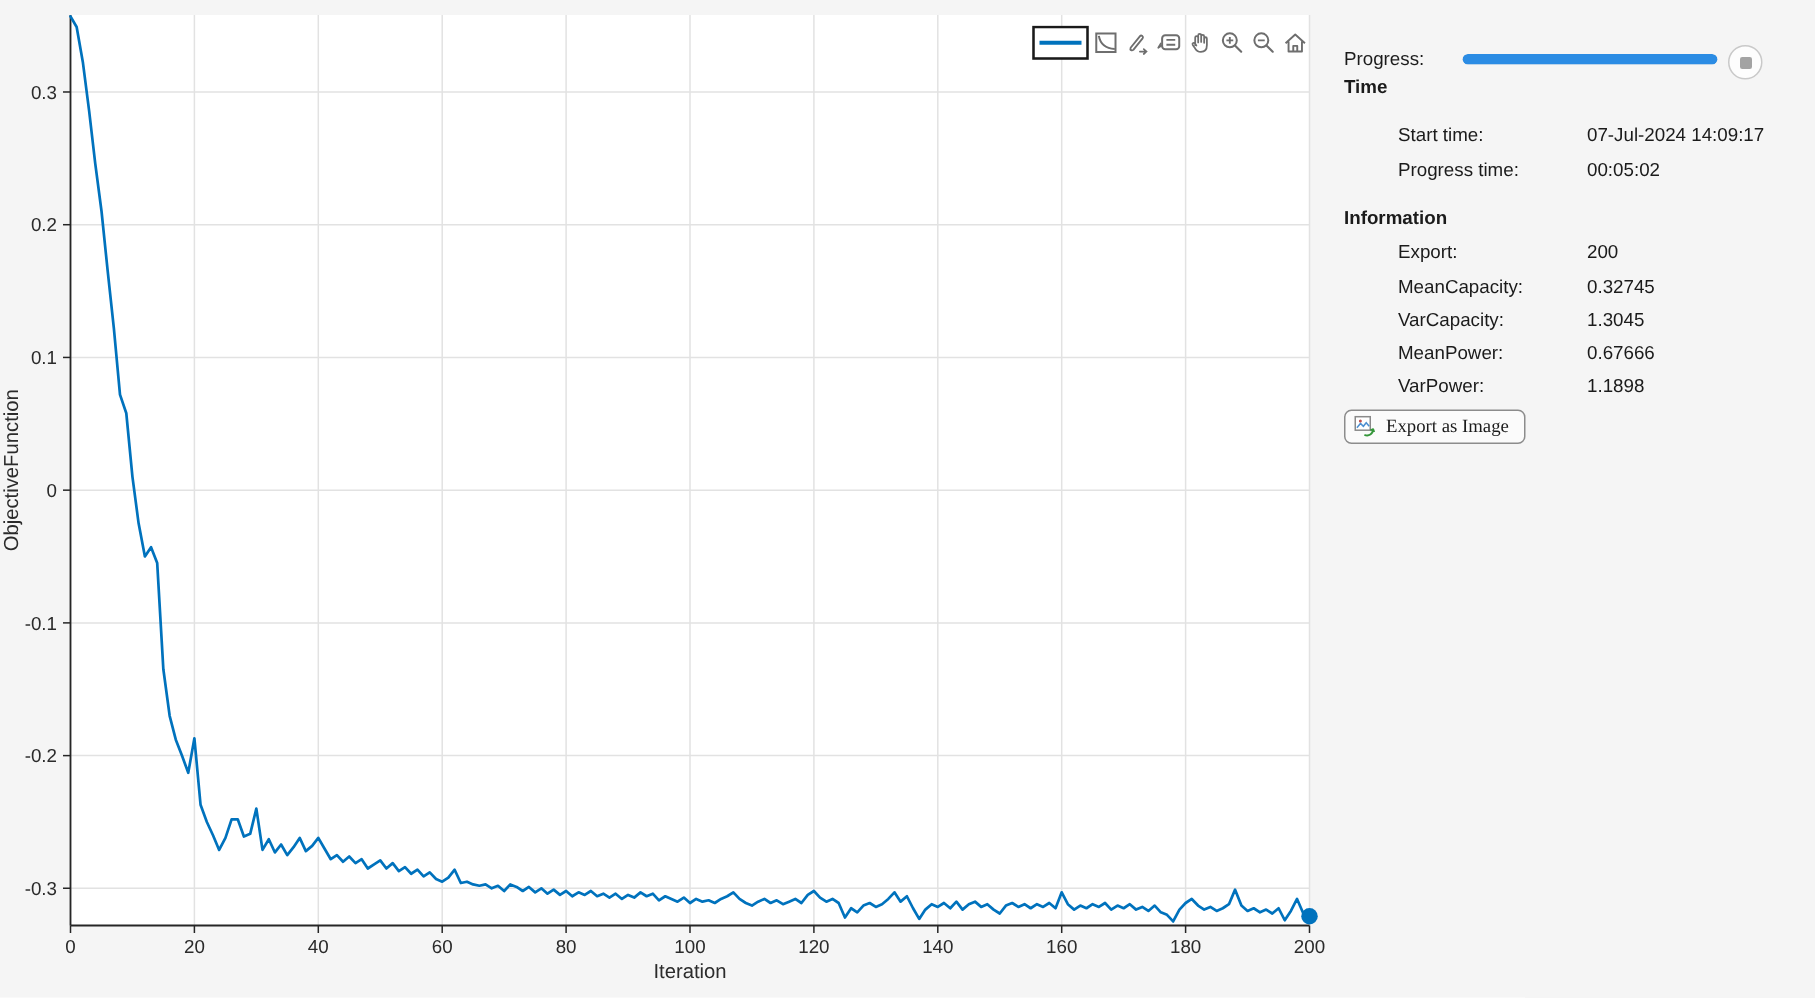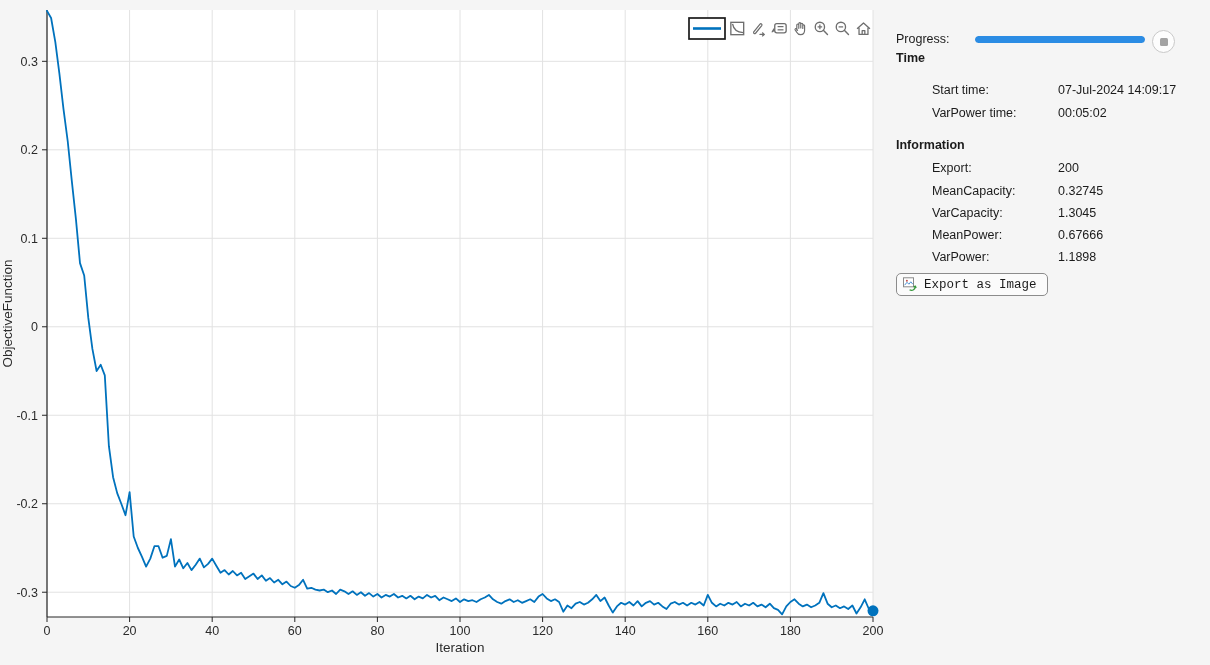--- a/index.html
+++ b/index.html
@@ -39,21 +39,21 @@
     position:absolute;left:256px;top:30px;width:23px;height:23px;border-radius:50%;
     border:1.5px solid #c9c9c9;background:#fdfdfd;padding:0;cursor:pointer;
     display:flex;align-items:center;justify-content:center;
   }
   .stopsq{width:8px;height:8px;border-radius:1.5px;background:#a3a3a3;display:block;}
   .export-btn{
     position:absolute;left:0;top:273px;height:23px;
     display:inline-flex;align-items:center;gap:5px;
     padding:0 10px 0 5px;
     border:1px solid #8c8c8c;border-radius:5px;background:#fbfbfb;
-    font-family:Liberation Mono, monospace;font-size:12.5px;color:#1b1b1b;cursor:pointer;
+    font-family:Liberation Serif, serif;font-size:12.5px;color:#1b1b1b;cursor:pointer;
   }
   .export-btn svg{display:block;}
 </style>
 </head>
 <body>
 
 <div class="figure">
 
   <svg id="plot-svg" width="890" height="665" viewBox="0 0 890 665">
       <rect x="47" y="10" width="826" height="607" fill="#ffffff"></rect>
@@ -183,21 +183,21 @@
       <span class="stopsq"></span>
     </button>
 
     <div class="abs section-title" style="left:0;top:51px">Time</div>
 
     <div>
       <span class="srow-label" style="top:83px">Start time:</span>
       <span class="srow-value" style="top:83px">07-Jul-2024 14:09:17</span>
     </div>
     <div>
-      <span class="srow-label" style="top:106px">VarPower time:</span>
+      <span class="srow-label" style="top:106px">Progress time:</span>
       <span class="srow-value" style="top:106px">00:05:02</span>
     </div>
 
     <div class="abs section-title" style="left:0;top:138px">Information</div>
 
     <div>
       <span class="srow-label" style="top:161px">Export:</span>
       <span class="srow-value" style="top:161px">200</span>
     </div>
     <div>

